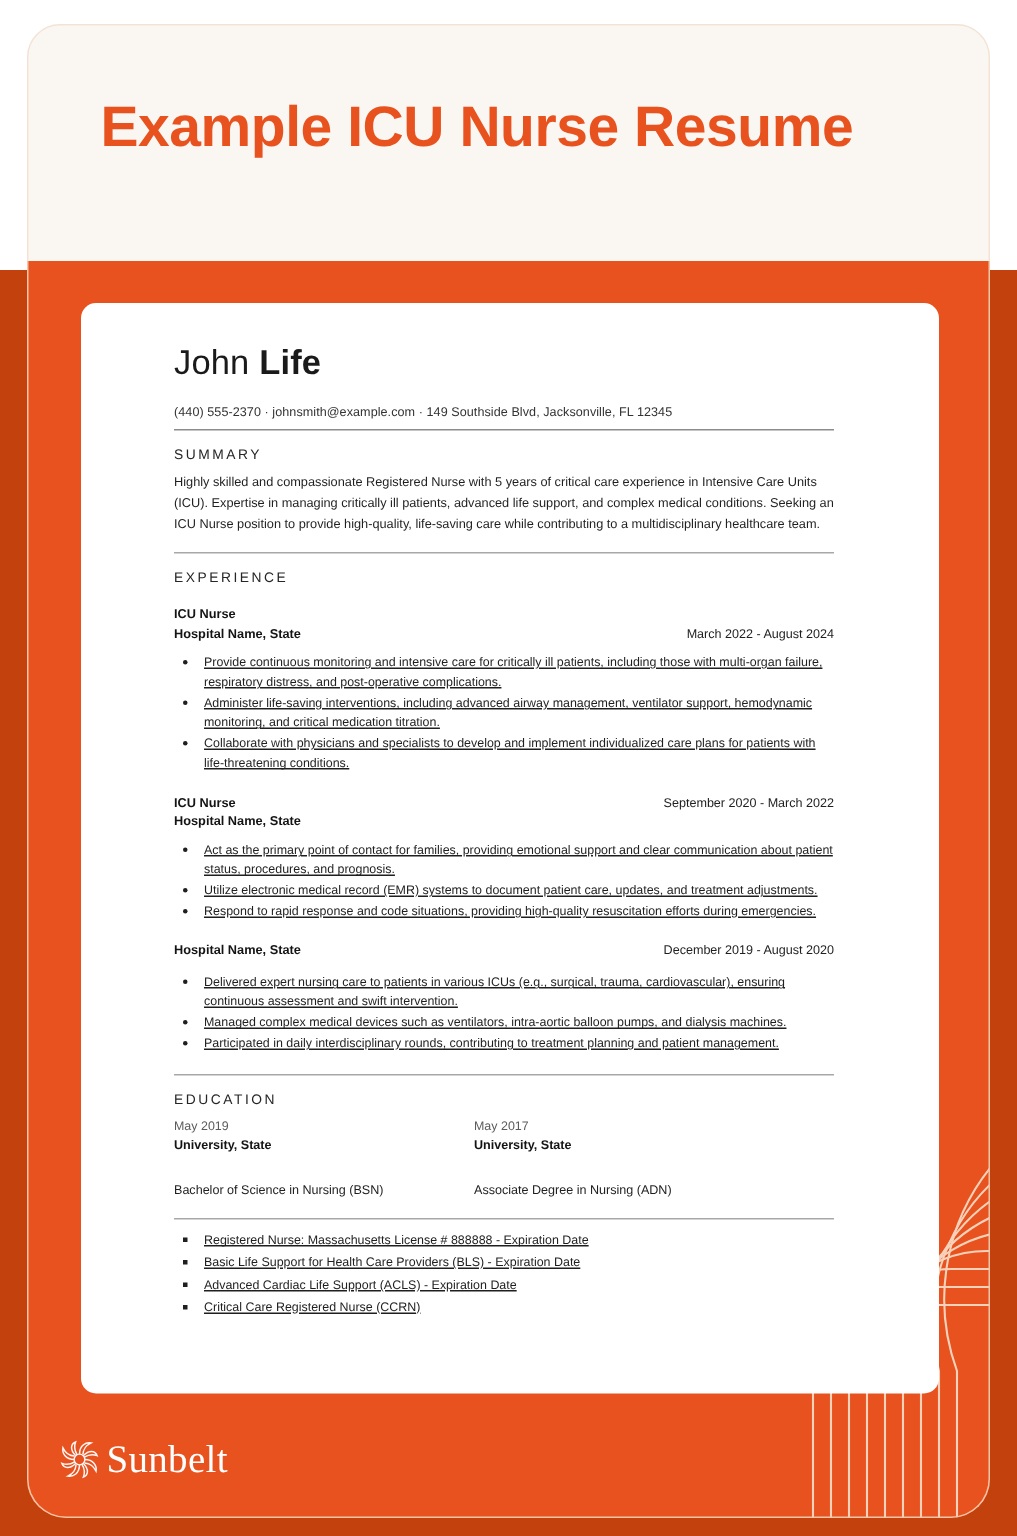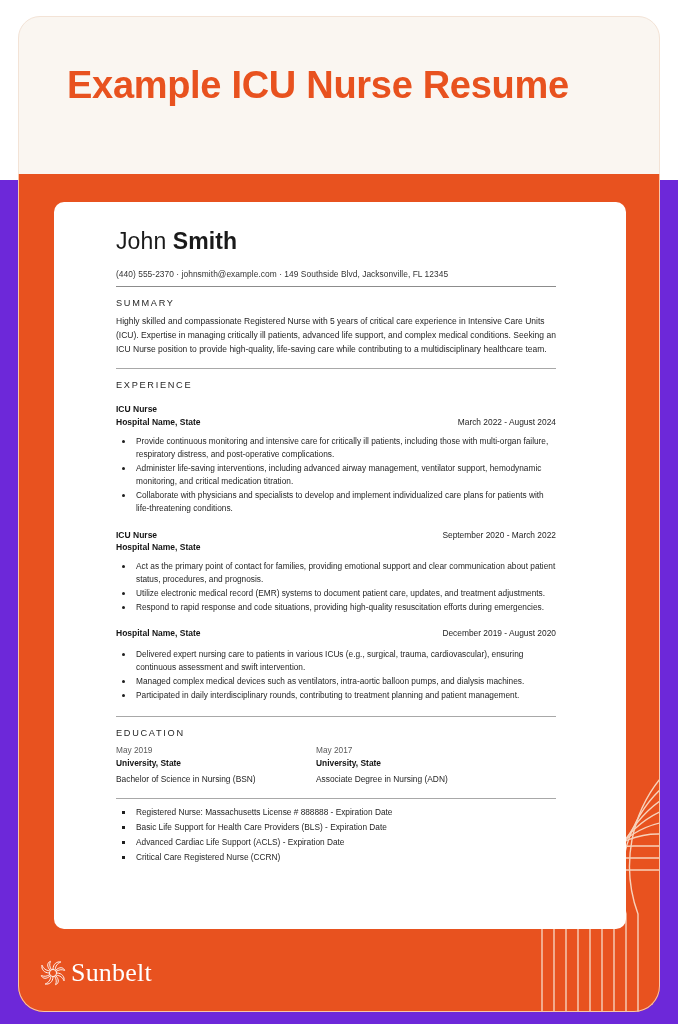--- a/index.html
+++ b/index.html
@@ -8,21 +8,21 @@
     background: #ffffff;
   }
   body {
     font-family: "Liberation Sans", sans-serif;
   }
   .page {
     position: relative;
     width: 678px;
     height: 1024px;
     overflow: hidden;
-    background: #6d28d9;
+    background: #c2410c;
   }
 
   
   .header-band {
     position: absolute;
     left: 0;
     top: 0;
     width: 678px;
     height: 180px;
     background: #ffffff;
@@ -169,39 +169,40 @@
     margin: 7px 0 0 0;
     padding-left: 18px;
     list-style: disc;
   }
   ul.bullets li {
     font-size: 8.3px;
     line-height: 1.6;
     color: #1f1f1f;
     margin-bottom: 0.5px;
     padding-left: 2px;
+    text-decoration: underline;
   }
   ul.sq { list-style: square; }
   ul.sq li { margin-bottom: 1.5px; }
 
   .edu-grid {
     display: flex;
     margin-top: 4px;
   }
   .edu-col { width: 200px; }
   .edu-date {
     font-size: 8.3px;
     color: #5c5c5c;
     margin-bottom: 3px;
   }
   .edu-school {
     font-size: 8.4px;
     font-weight: bold;
     color: #141414;
-    margin-bottom: 6px;
+    margin-bottom: 20px;
   }
   .edu-degree {
     font-size: 8.4px;
     color: #1f1f1f;
   }
 
   
   .logo {
     position: absolute;
     left: 40px;
@@ -247,21 +248,21 @@
       </g>
     </svg>
   </div>
   <div class="orange-panel-rule"></div>
 
   <div class="resume-card">
     <div class="resume-inner">
 
       <div class="name">
         <span>John</span>
-        <b>Smith</b>
+        <b>Life</b>
       </div>
 
       <div class="contact">(440) 555-2370 · johnsmith@example.com · 149 Southside Blvd, Jacksonville, FL 12345</div>
       <hr class="rule">
 
       <div class="section-head">SUMMARY</div>
       <p class="summary-text">Highly skilled and compassionate Registered Nurse with 5 years of critical care experience in Intensive Care Units (ICU). Expertise in managing critically ill patients, advanced life support, and complex medical conditions. Seeking an ICU Nurse position to provide high-quality, life-saving care while contributing to a multidisciplinary healthcare team.</p>
       <hr class="rule light" style="margin-top:12px">
 
       <div class="section-head">EXPERIENCE</div>

